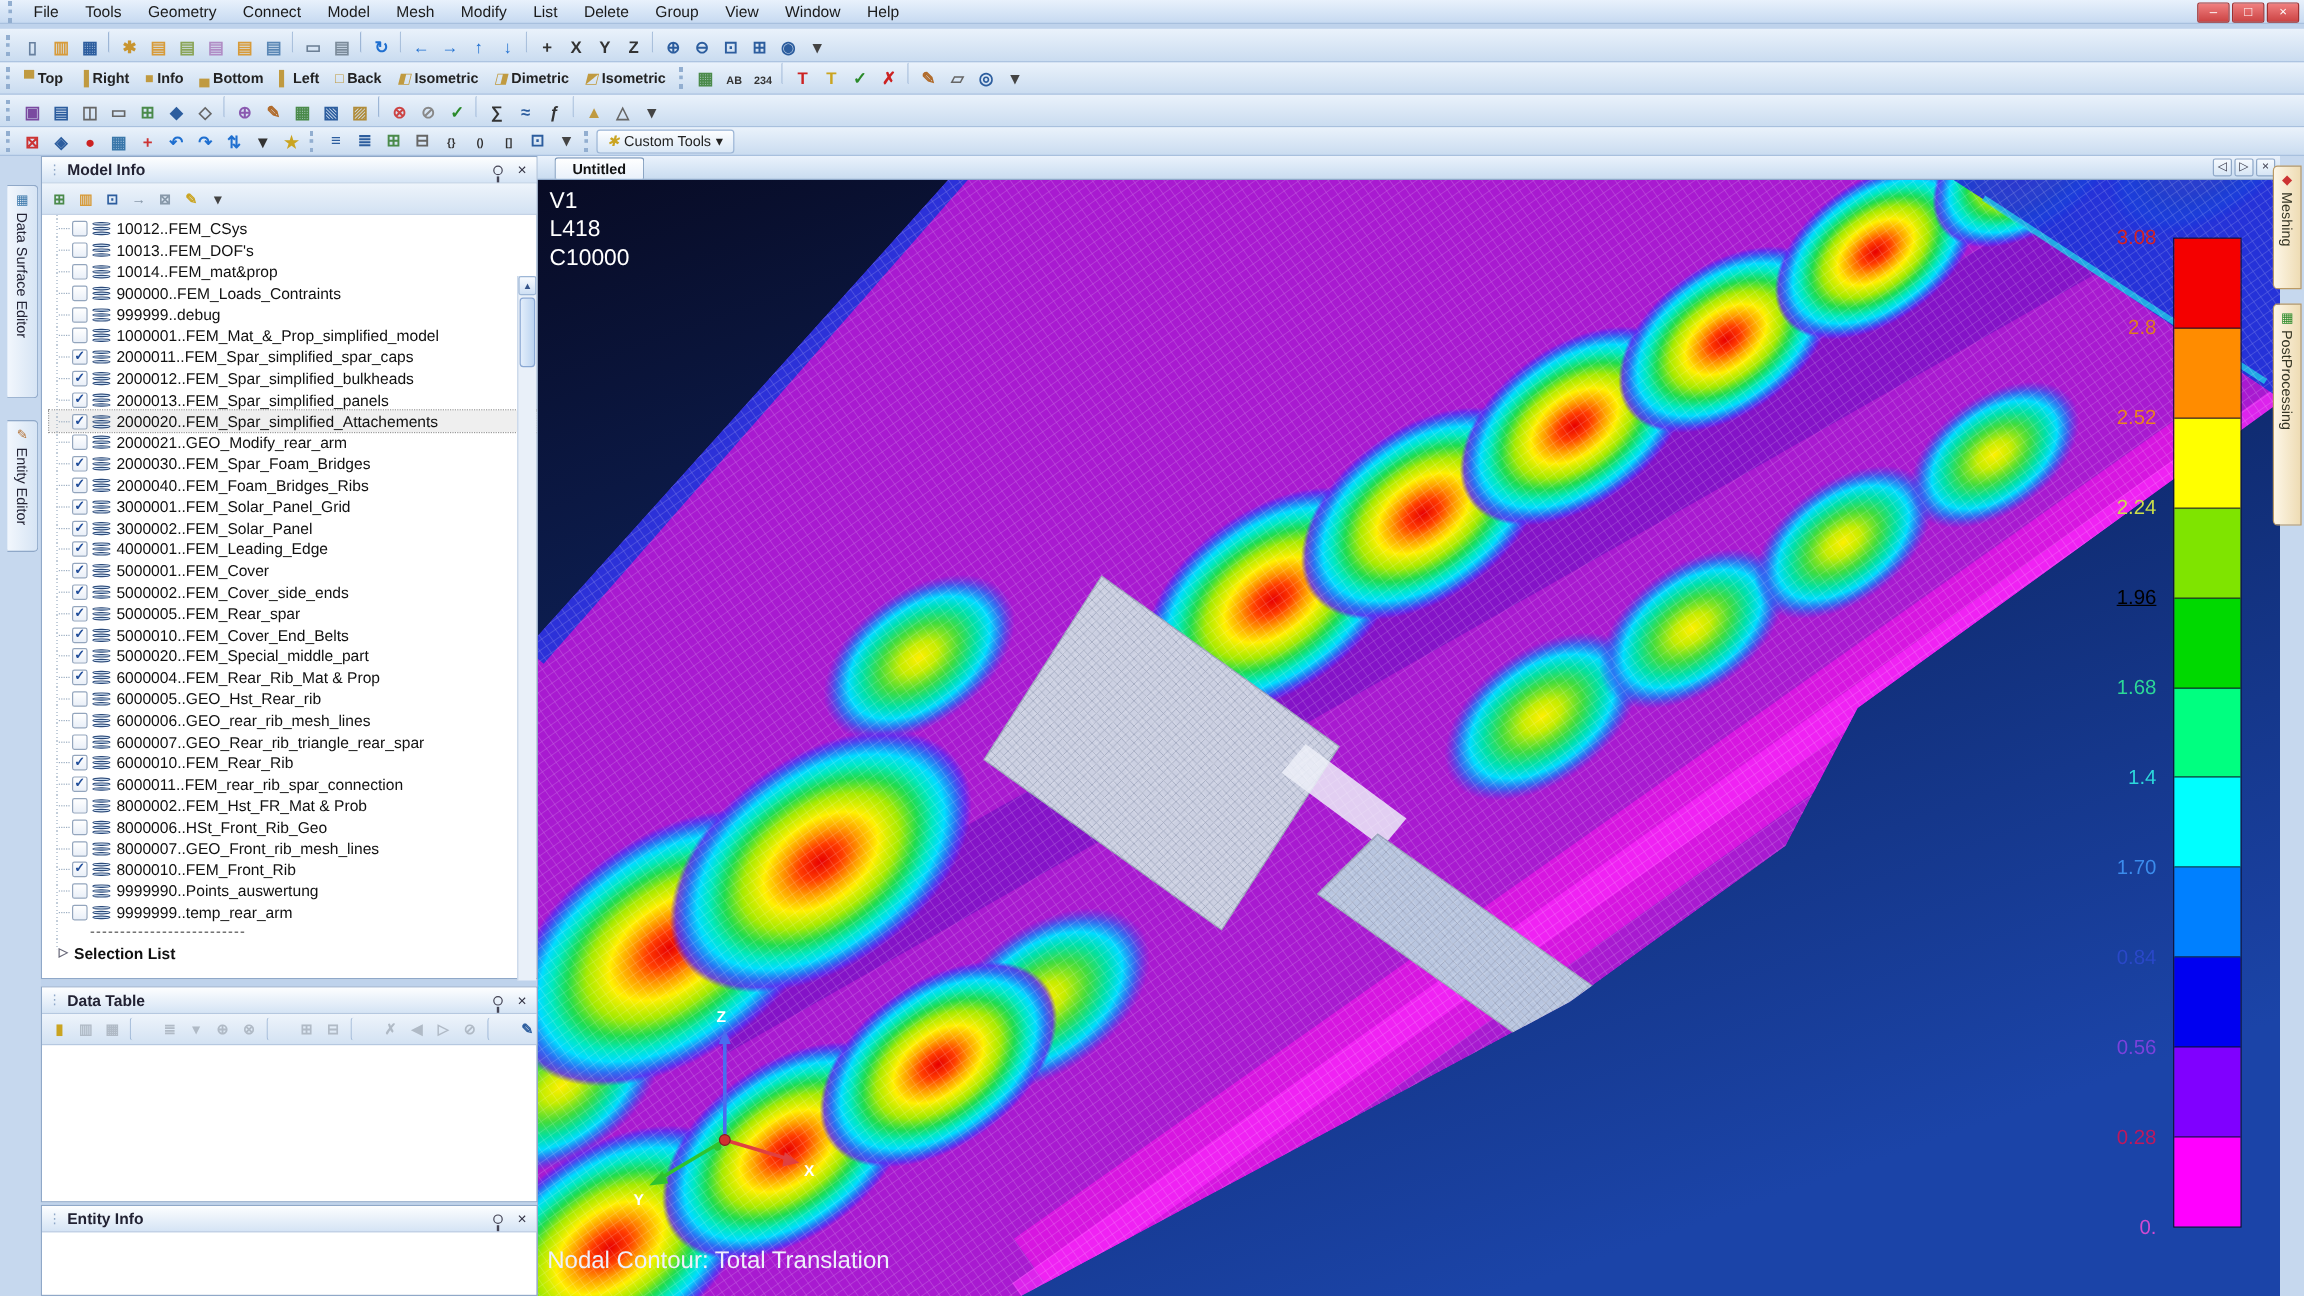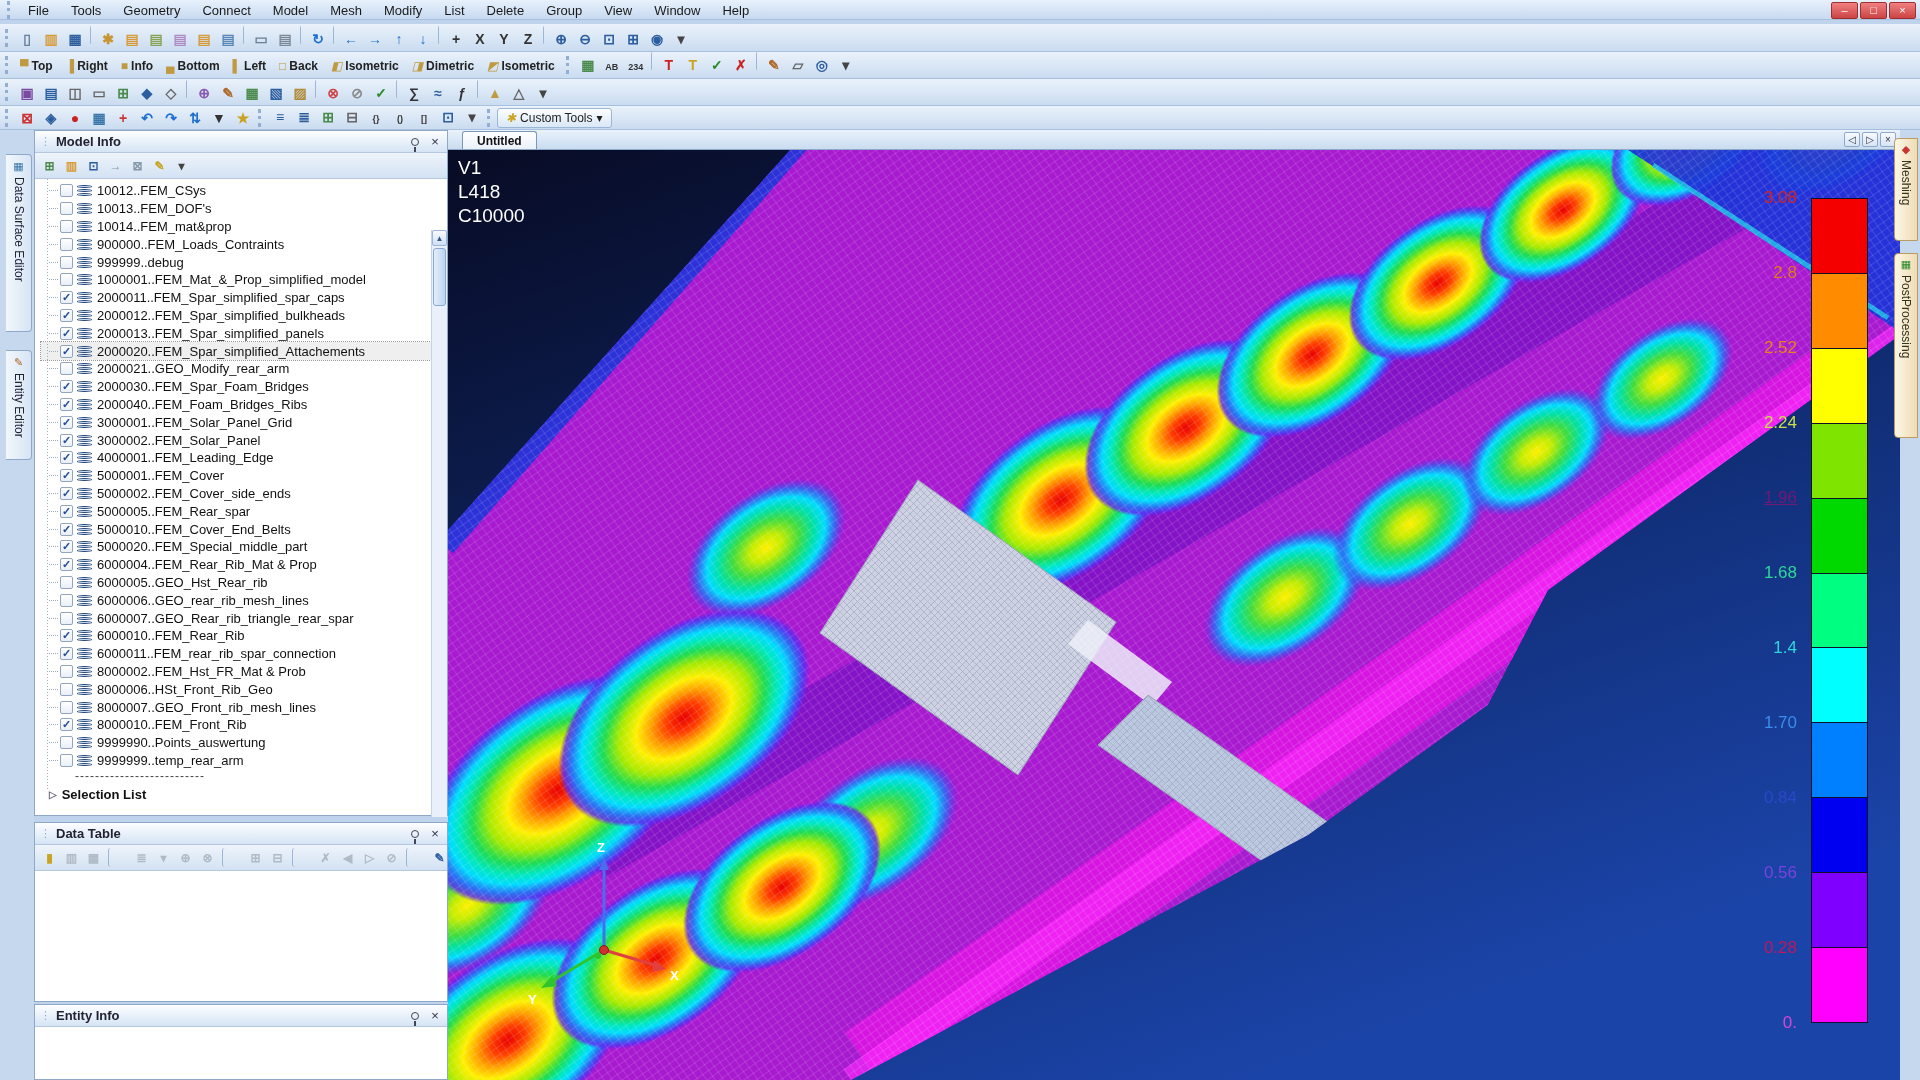--- a/index.html
+++ b/index.html
@@ -707,33 +707,34 @@
         </g>
       </svg>
 
       <div class="vlabels">
         <div>V1</div>
         <div>L418</div>
         <div>C10000</div>
       </div>
 
       <div class="vstatus">
+        <div>Nodal Contour: Total Translation</div>
       </div>
 
       <div class="colorbar">
         <div class="cb-labels">
           <div class="cbl" style="color: rgb(212, 34, 34);">3.08</div>
 
           <div class="cbl" style="color: rgb(222, 122, 30);">2.8</div>
 
           <div class="cbl" style="color: rgb(232, 130, 30);">2.52</div>
 
           <div class="cbl" style="color: rgb(204, 223, 74);">2.24</div>
 
-          <div class="cbl" style="color: #701a75; text-decoration: underline;">1.96</div>
+          <div class="cbl" style="color: #000000; text-decoration: underline;">1.96</div>
 
           <div class="cbl" style="color: rgb(44, 216, 152);">1.68</div>
 
           <div class="cbl" style="color: rgb(44, 216, 220);">1.4</div>
 
           <div class="cbl" style="color: rgb(59, 140, 236);">1.70</div>
 
           <div class="cbl" style="color: rgb(42, 72, 200);">0.84</div>
 
           <div class="cbl" style="color: rgb(122, 66, 220);">0.56</div>

